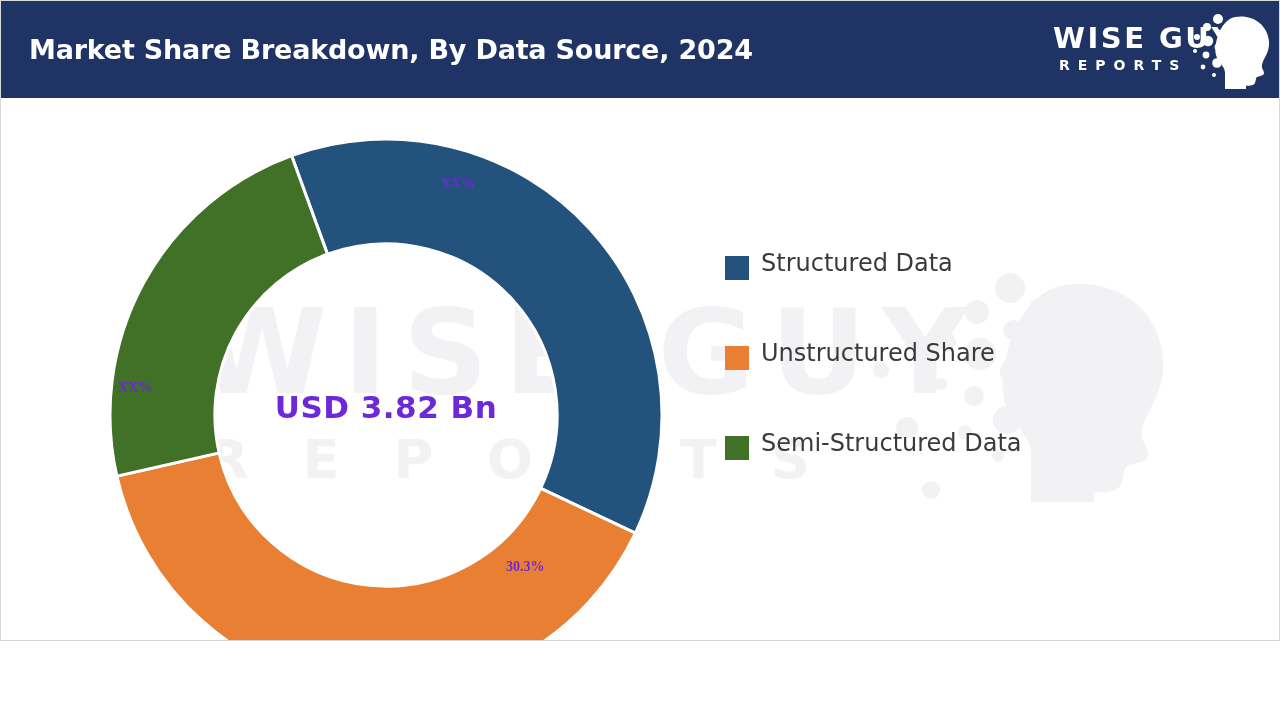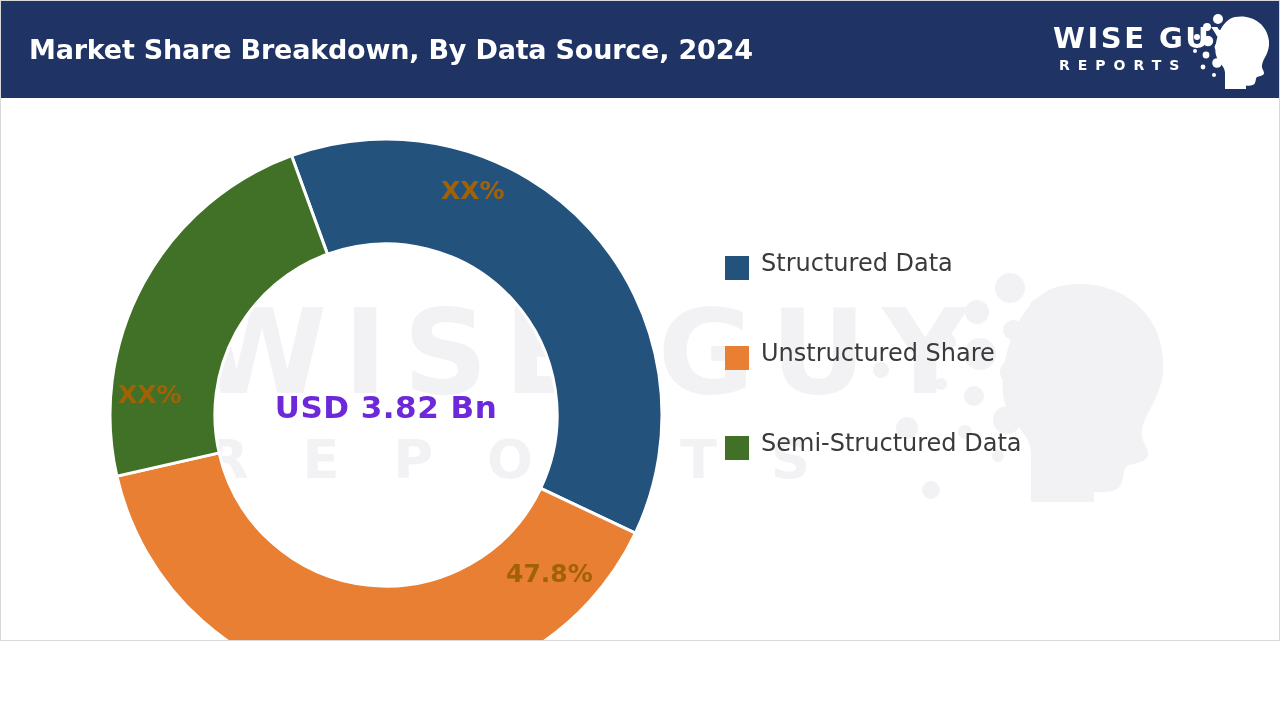--- a/index.html
+++ b/index.html
@@ -138,24 +138,25 @@
     width: 552px;
     text-align: center;
     font-size: 31px;
     font-weight: bold;
     color: #6d28d9;
     letter-spacing: 0.5px;
   }
 
   .slice-label {
     position: absolute;
-    font-size: 25px;
-    font-weight: bold;
-    color: #a16207;
-    white-space: nowrap;
+    font-size: 14px;
+    font-weight: bold;
+    color: #6d28d9;
+    white-space: nowrap;
+    font-family: Liberation Serif, serif;
   }
   .slice-label-0 { left: 117px; top: 282px; }
   .slice-label-1 { left: 505px; top: 461px; }
   .slice-label-2 { left: 440px; top: 78px;  }
 
   
   .legend {
     position: absolute;
     left: 724px;
     top: 152px;
@@ -248,21 +249,21 @@
             <path d="M 181.60244044211544 16.64483666308928 A 276 276 0 0 1 525.4031291527791 394.21200941022096 L 430.6299400747231 349.291445834337 A 171.12 171.12 0 0 0 217.47351307411157 115.19979873111535 Z" fill="#23527c" stroke="#ffffff" stroke-width="3"></path>
             <path d="M 525.4031291527791 394.21200941022096 A 276 276 0 0 1 6.858778211664514 337.147385342973 L 109.13244249123201 313.9113789126433 A 171.12 171.12 0 0 0 430.6299400747231 349.291445834337 Z" fill="#e87f33" stroke="#ffffff" stroke-width="3"></path>
             <path d="M 6.858778211664514 337.147385342973 A 276 276 0 0 1 181.60244044211527 16.644836663089336 L 217.47351307411145 115.19979873111538 A 171.12 171.12 0 0 0 109.13244249123201 313.9113789126433 Z" fill="#417027" stroke="#ffffff" stroke-width="3"></path>
           </g>
       </svg>
     </div>
 
     <div class="center-value">USD 3.82 Bn</div>
 
     <div class="slice-label slice-label-0">XX%</div>
-    <div class="slice-label slice-label-1">47.8%</div>
+    <div class="slice-label slice-label-1">30.3%</div>
     <div class="slice-label slice-label-2">XX%</div>
 
     <div class="legend">
 
       <div class="legend-item">
         <span class="legend-swatch" style="background: rgb(35, 82, 124);"></span>
         <span class="legend-label">Structured Data</span>
       </div>
 
       <div class="legend-item">

